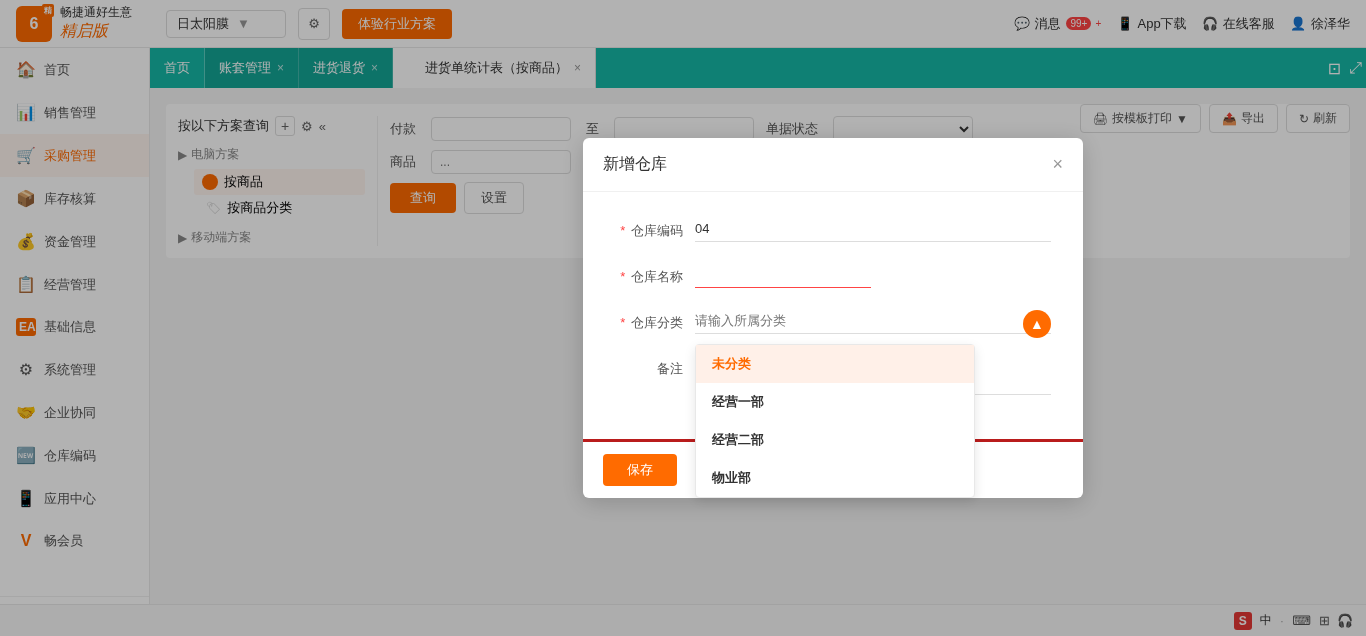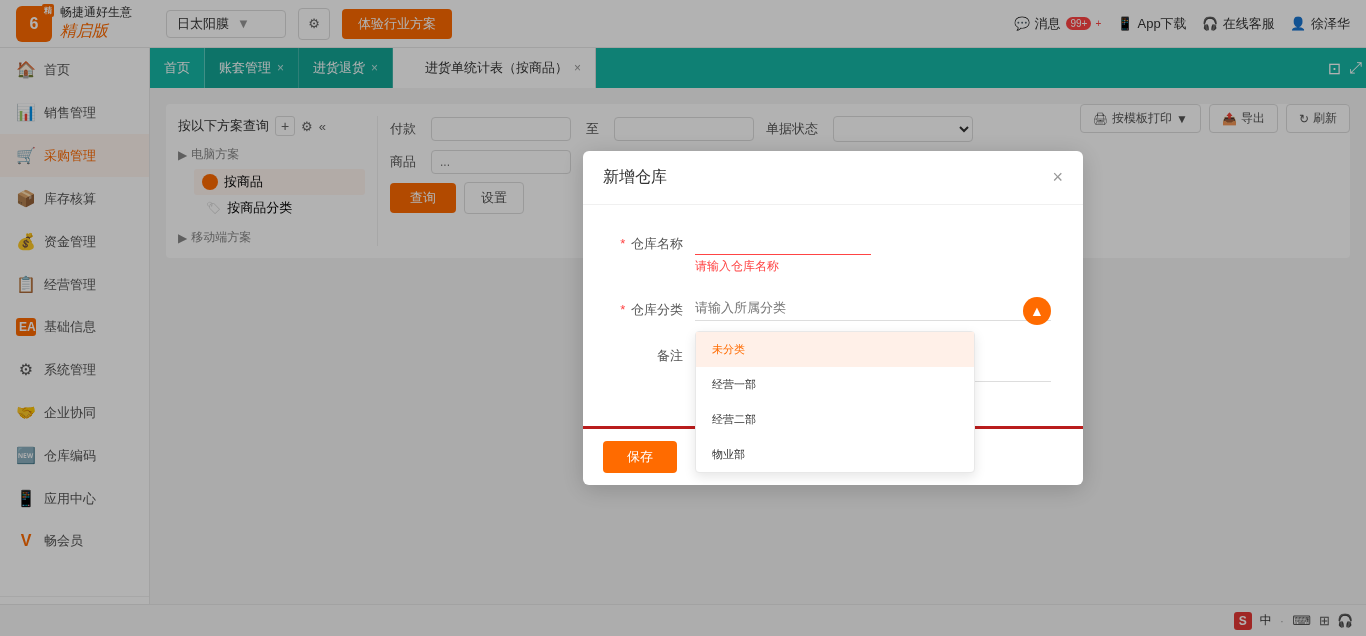--- a/index.html
+++ b/index.html
@@ -224,21 +224,21 @@
     
     .classify-dropdown {
       position: absolute; top: 36px; left: 0;
       width: 280px; background: #fff;
       border: 1px solid #e8e8e8;
       border-radius: 4px;
       box-shadow: 0 4px 12px rgba(0,0,0,0.1);
       z-index: 300;
     }
     .dropdown-item {
-      padding: 10px 16px; font-size: 11px; cursor: pointer; color: #333;
+      padding: 10px 16px; font-size: 13px; cursor: pointer; color: #333; font-weight: bold;
     }
     .dropdown-item.active { background: #fff0e8; color: #ff6b00; }
 
     .form-textarea {
       flex: 1; border: none; border-bottom: 1px solid #ddd;
       padding: 5px 0; font-size: 13px; resize: none; outline: none;
       color: #333; min-height: 36px;
     }
 
     .dialog-footer {
@@ -482,29 +482,35 @@
 
 <div class="overlay"></div>
 
 <div class="dialog">
   <div class="dialog-header">
     <span>新增仓库</span>
     <span class="dialog-close">×</span>
   </div>
   <div class="dialog-body">
 
+    <div class="form-row">
+      <div class="form-label">
+        <span class="required">*</span>
+        <span>仓库编码</span>
+      </div>
+      <input class="form-input" value="04" style="">
+    </div>
 
     <div class="form-row">
       <div class="form-label">
         <span class="required">*</span>
         <span>仓库名称</span>
       </div>
       <div class="form-input-wrap">
         <input class="form-input error" style="border-bottom-color: rgb(255, 68, 68);">
-        <span class="form-error-msg">请输入仓库名称</span>
       </div>
     </div>
 
     <div class="form-row" style="position:relative;">
       <div class="form-label">
         <span class="required">*</span>
         <span>仓库分类</span>
       </div>
       <div class="classify-input-wrap">
         <input class="classify-input" placeholder="请输入所属分类" style="">

